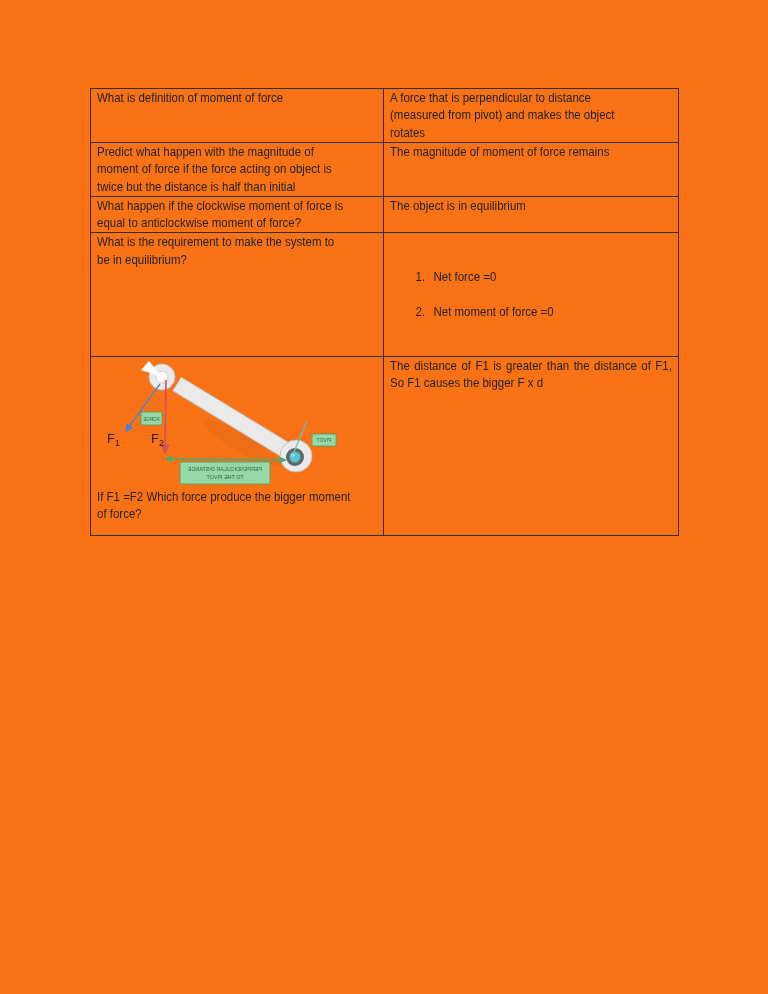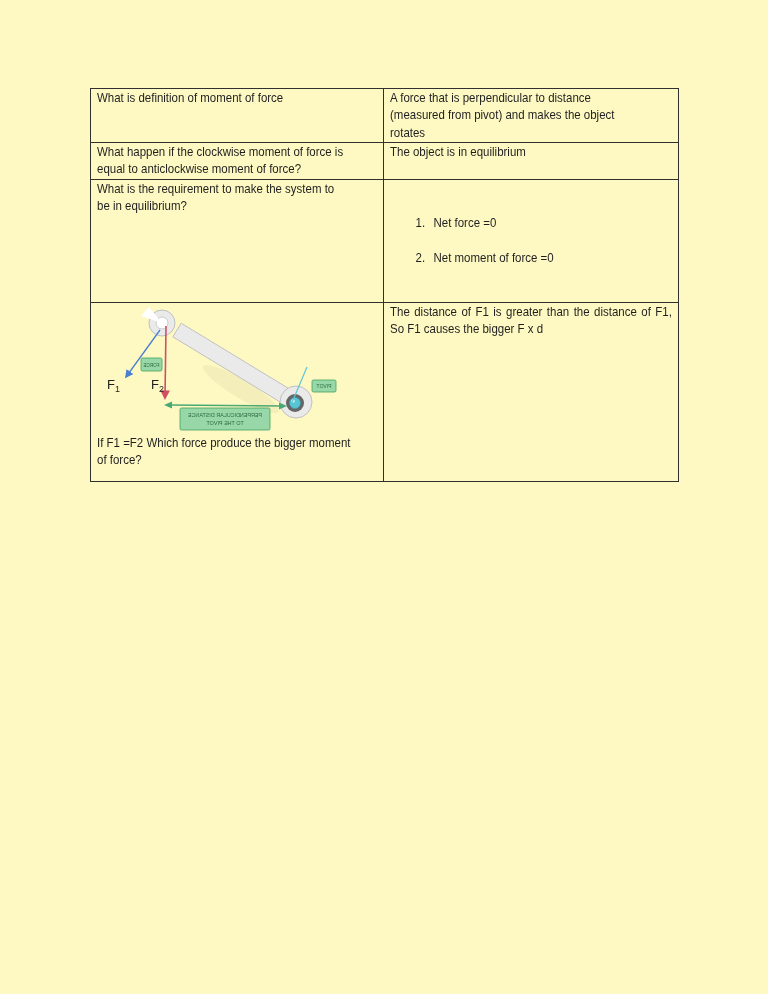--- a/index.html
+++ b/index.html
@@ -1,21 +1,21 @@
 <!DOCTYPE html>
 <html style="--f1_arrow_blue: #4b80d1; --f2_arrow_red: #d04f62; --distance_arrow_green: #4aa973; --pivot_pointer_teal: #5cc6d6; --tag_fill_green: #98d8a8; --tag_border_green: #43a15e; --tag_text_green: #2e6b3f; --wrench_fill: #eaeaea; --wrench_stroke: #c0c0c0; --bolt_teal: #58c5d4; --nut_gray: #666666; --border_black: #303030; --text_black: #1f1f1f;"><head>
 <meta charset="utf-8">
 <style>
   html,body { margin:0; padding:0; }
   body {
     width:768px; height:994px; background:#ffffff; position:relative;
     font-family:"Liberation Sans","DejaVu Sans",sans-serif;
     color:var(--text_black,#1f1f1f);
   }
-  .sheet { position:absolute; inset:0; background:#fef9c3; overflow:hidden; }
+  .sheet { position:absolute; inset:0; background:#f97316; overflow:hidden; }
 
   table.qa-table {
     position:absolute; left:90px; top:88px; width:588px;
     border-collapse:collapse; table-layout:fixed;
   }
   .col-q { width:293px; }
   .col-a { width:295px; }
   td {
     border:1px solid var(--border_black,#303030);
     vertical-align:top; padding:0 6px 1px 6px;
@@ -72,20 +72,30 @@
       </colgroup>
     <tbody>
       <tr class="r1">
         <td>
           <div class="cell-text">What is definition of moment of force</div>
         </td>
         <td>
           <div class="cell-text">A force that is perpendicular to distance
 (measured from pivot) and makes the object
 rotates</div>
+        </td>
+      </tr>
+      <tr class="r3">
+        <td>
+          <div class="cell-text">Predict what happen with the magnitude of
+moment of force if the force acting on object is
+twice but the distance is half than initial</div>
+        </td>
+        <td>
+          <div class="cell-text">The magnitude of moment of force remains</div>
         </td>
       </tr>
       <tr class="r5">
         <td>
           <div class="cell-text">What happen if the clockwise moment of force is
 equal to anticlockwise moment of force?</div>
         </td>
         <td>
           <div class="cell-text">The object is in equilibrium</div>
         </td>

